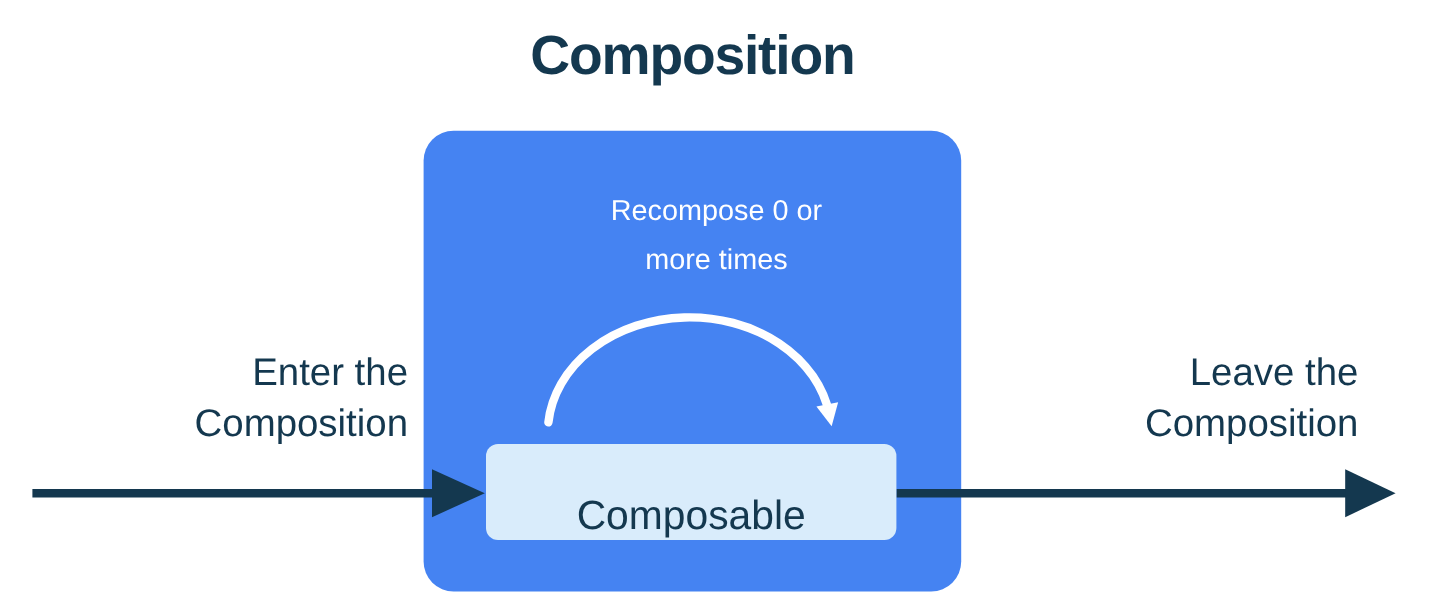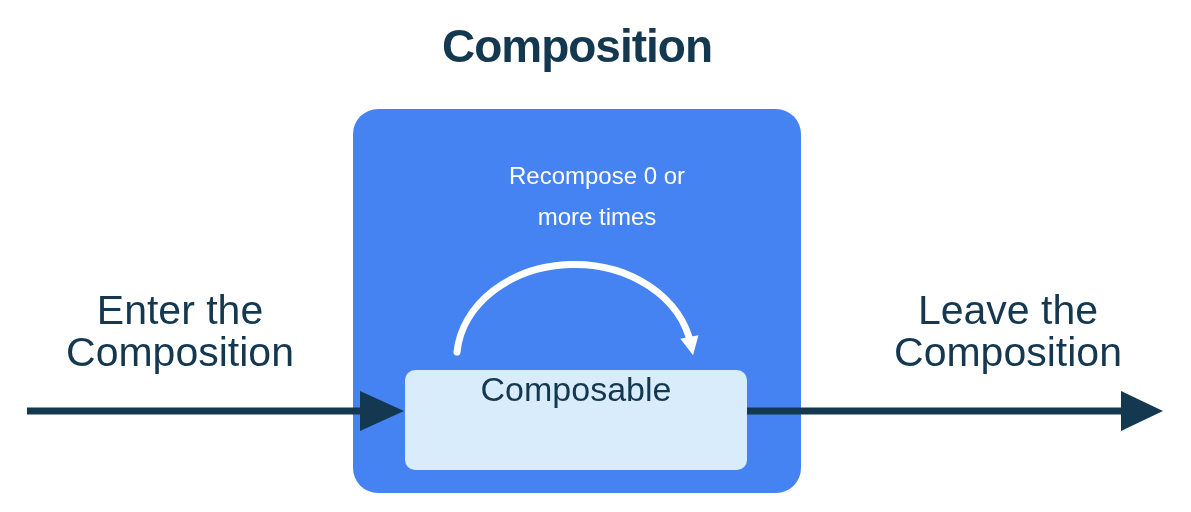--- a/index.html
+++ b/index.html
@@ -69,43 +69,43 @@
     stroke: var(--white, #fff);
     stroke-width: 7;
     stroke-linecap: round;
   }
   .white-fill { fill: var(--white, #fff); }
   .composable-box {
     position: absolute;
     left: 405px;
     top: 370px;
     width: 342px;
-    height: 100px;
+    height: 80px;
     background: var(--light_blue, #D9ECFB);
     border-radius: 10px;
     display: flex;
-    align-items: flex-start;
+    align-items: flex-end;
     justify-content: center;
   }
   .composable-label {
     font-size: 34px;
     color: var(--navy, #14384F);
   }
   .side-label {
     position: absolute;
     top: 289px;
     width: 320px;
-    text-align: center;
-    font-size: 41px;
+    text-align: right;
+    font-size: 32px;
     line-height: 42px;
     color: var(--navy, #14384F);
     white-space: pre-line;
   }
   .side-label.enter { left: 20px; }
-  .side-label.leave { left: 848px; }
+  .side-label.leave { left: 812px; }
 </style>
 </head>
 <body>
 
 <div class="canvas">
 
   <h1 class="title">Composition</h1>
 
   <div class="comp-box">
     <div class="recompose-label">Recompose 0 or

